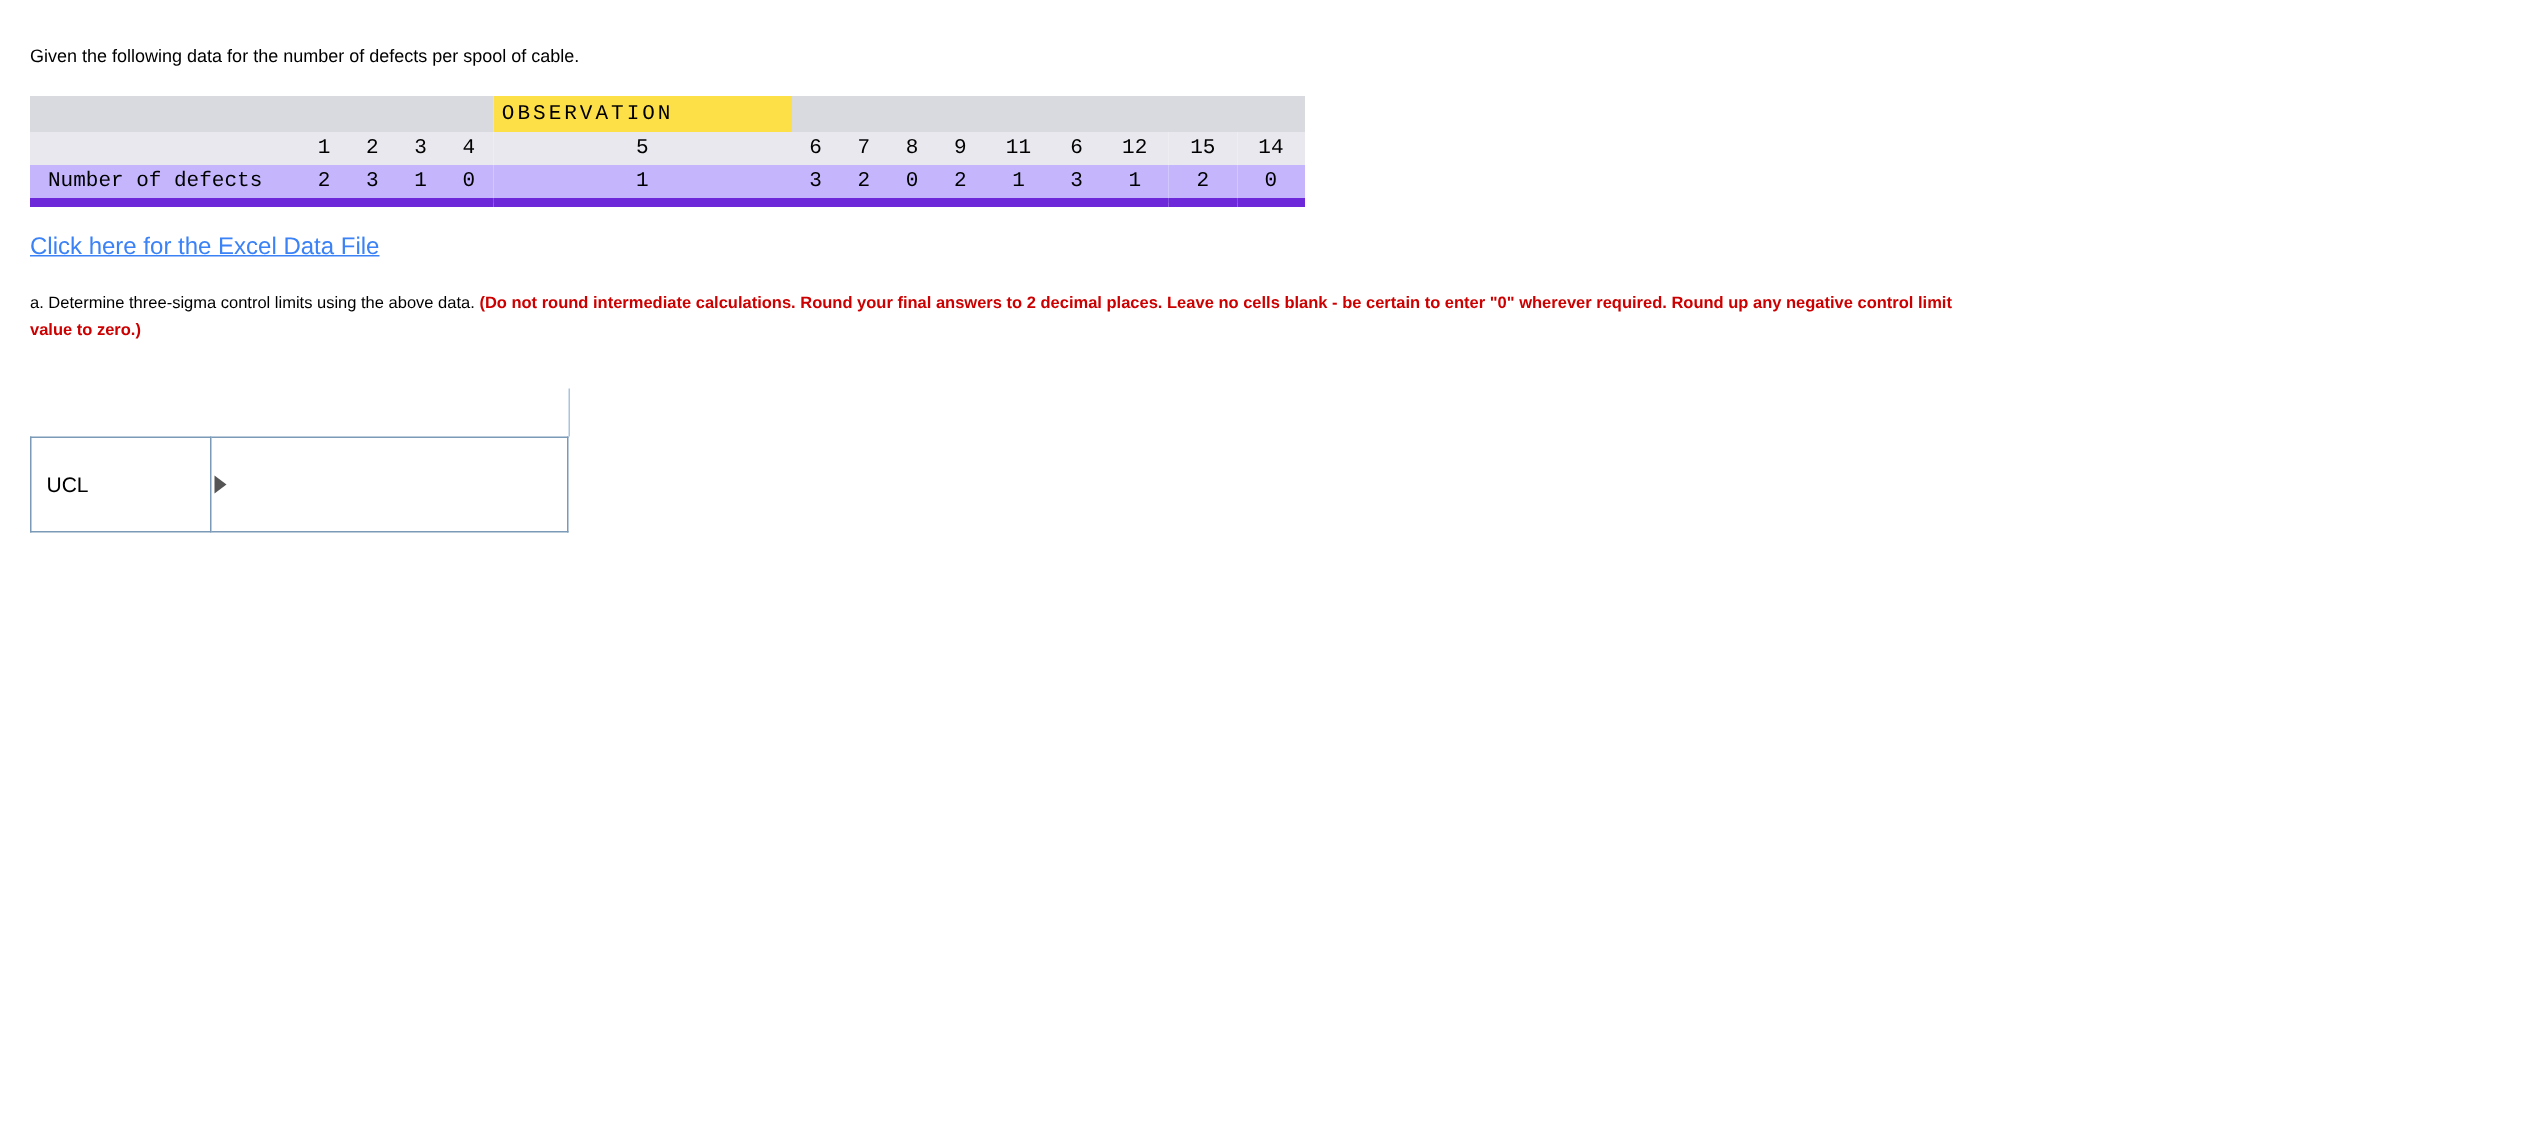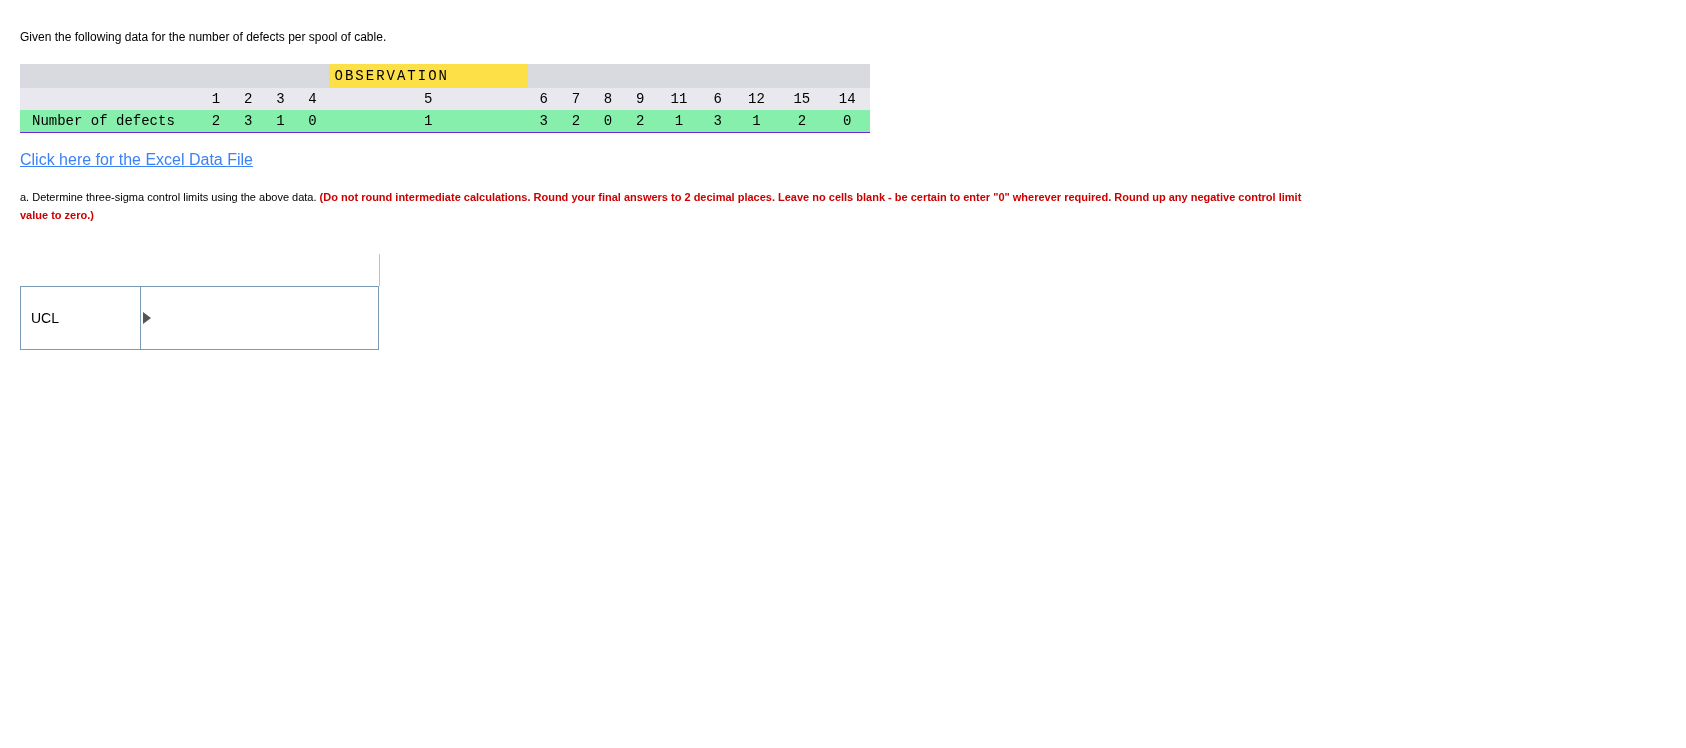--- a/index.html
+++ b/index.html
@@ -53,24 +53,24 @@
 
     .data-table thead tr.number-row td {
       background-color: #e8e8ee;
       text-align: center;
       padding: 3px 6px;
       border: none;
       color: #000;
     }
 
     .data-table tbody tr td {
-      background-color: #86efac;
+      background-color: #c4b5fd;
       text-align: center;
       padding: 3px 6px;
-      border-bottom: 1px solid #6d28d9;
+      border-bottom: 6px solid #6d28d9;
     }
 
     .data-table tbody tr td:first-child {
       text-align: left;
       padding-left: 12px;
       white-space: nowrap;
     }
 
     .excel-link {
       color: #3b82f6;

